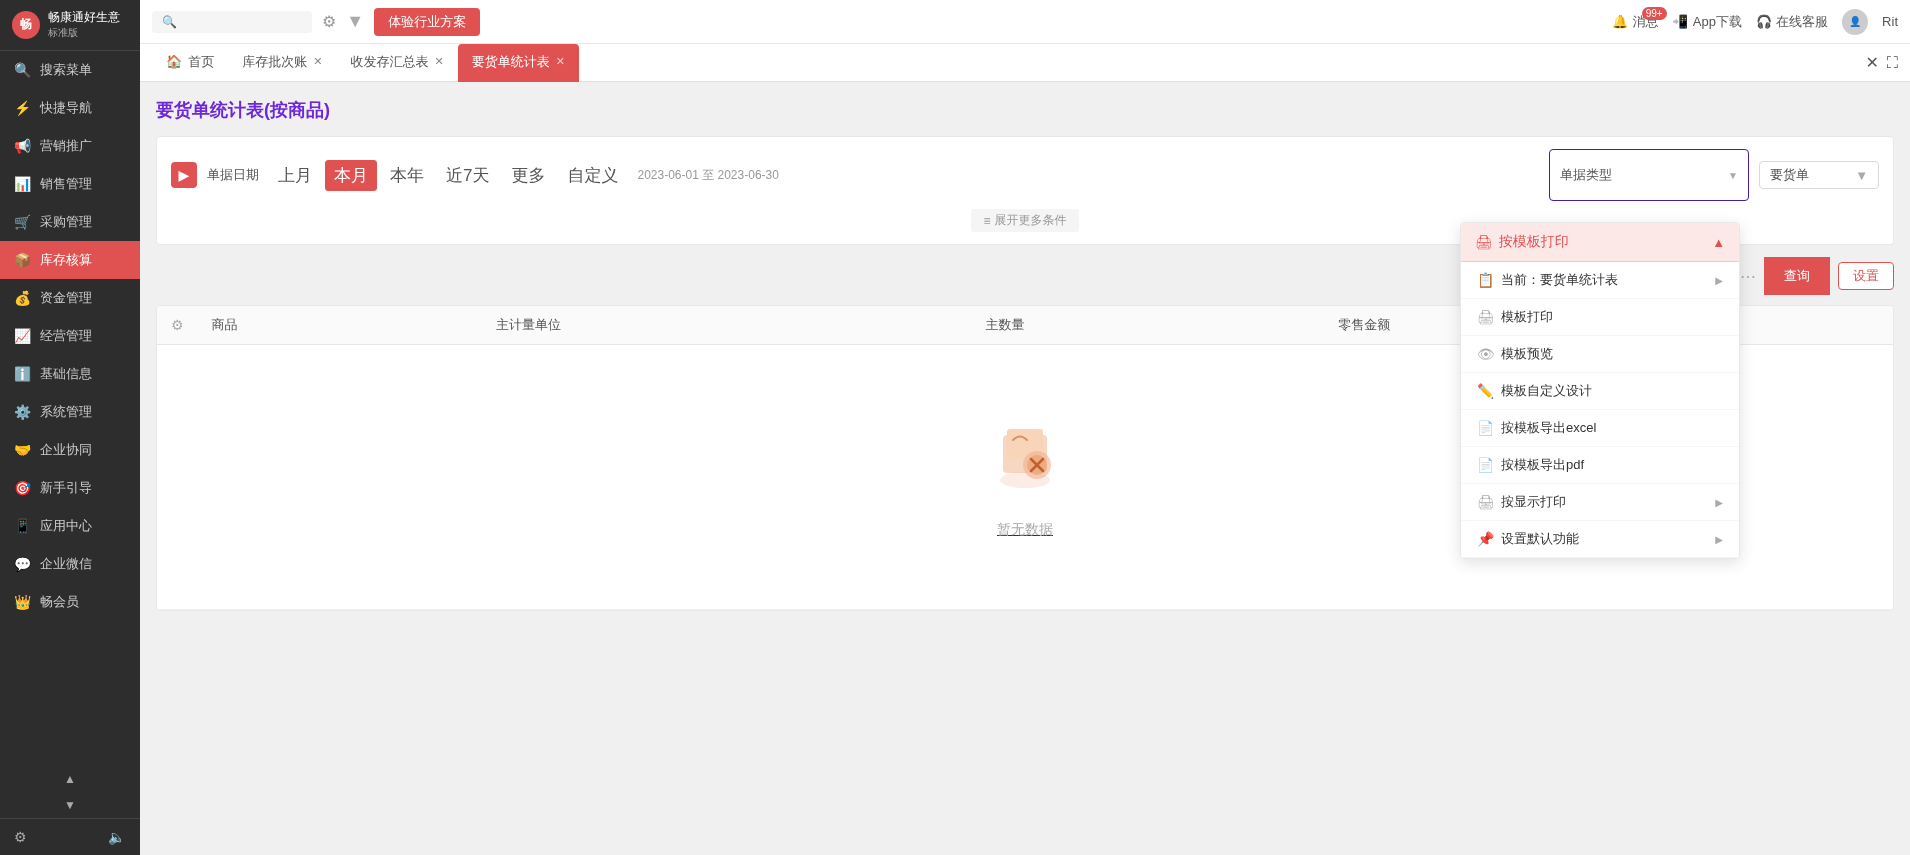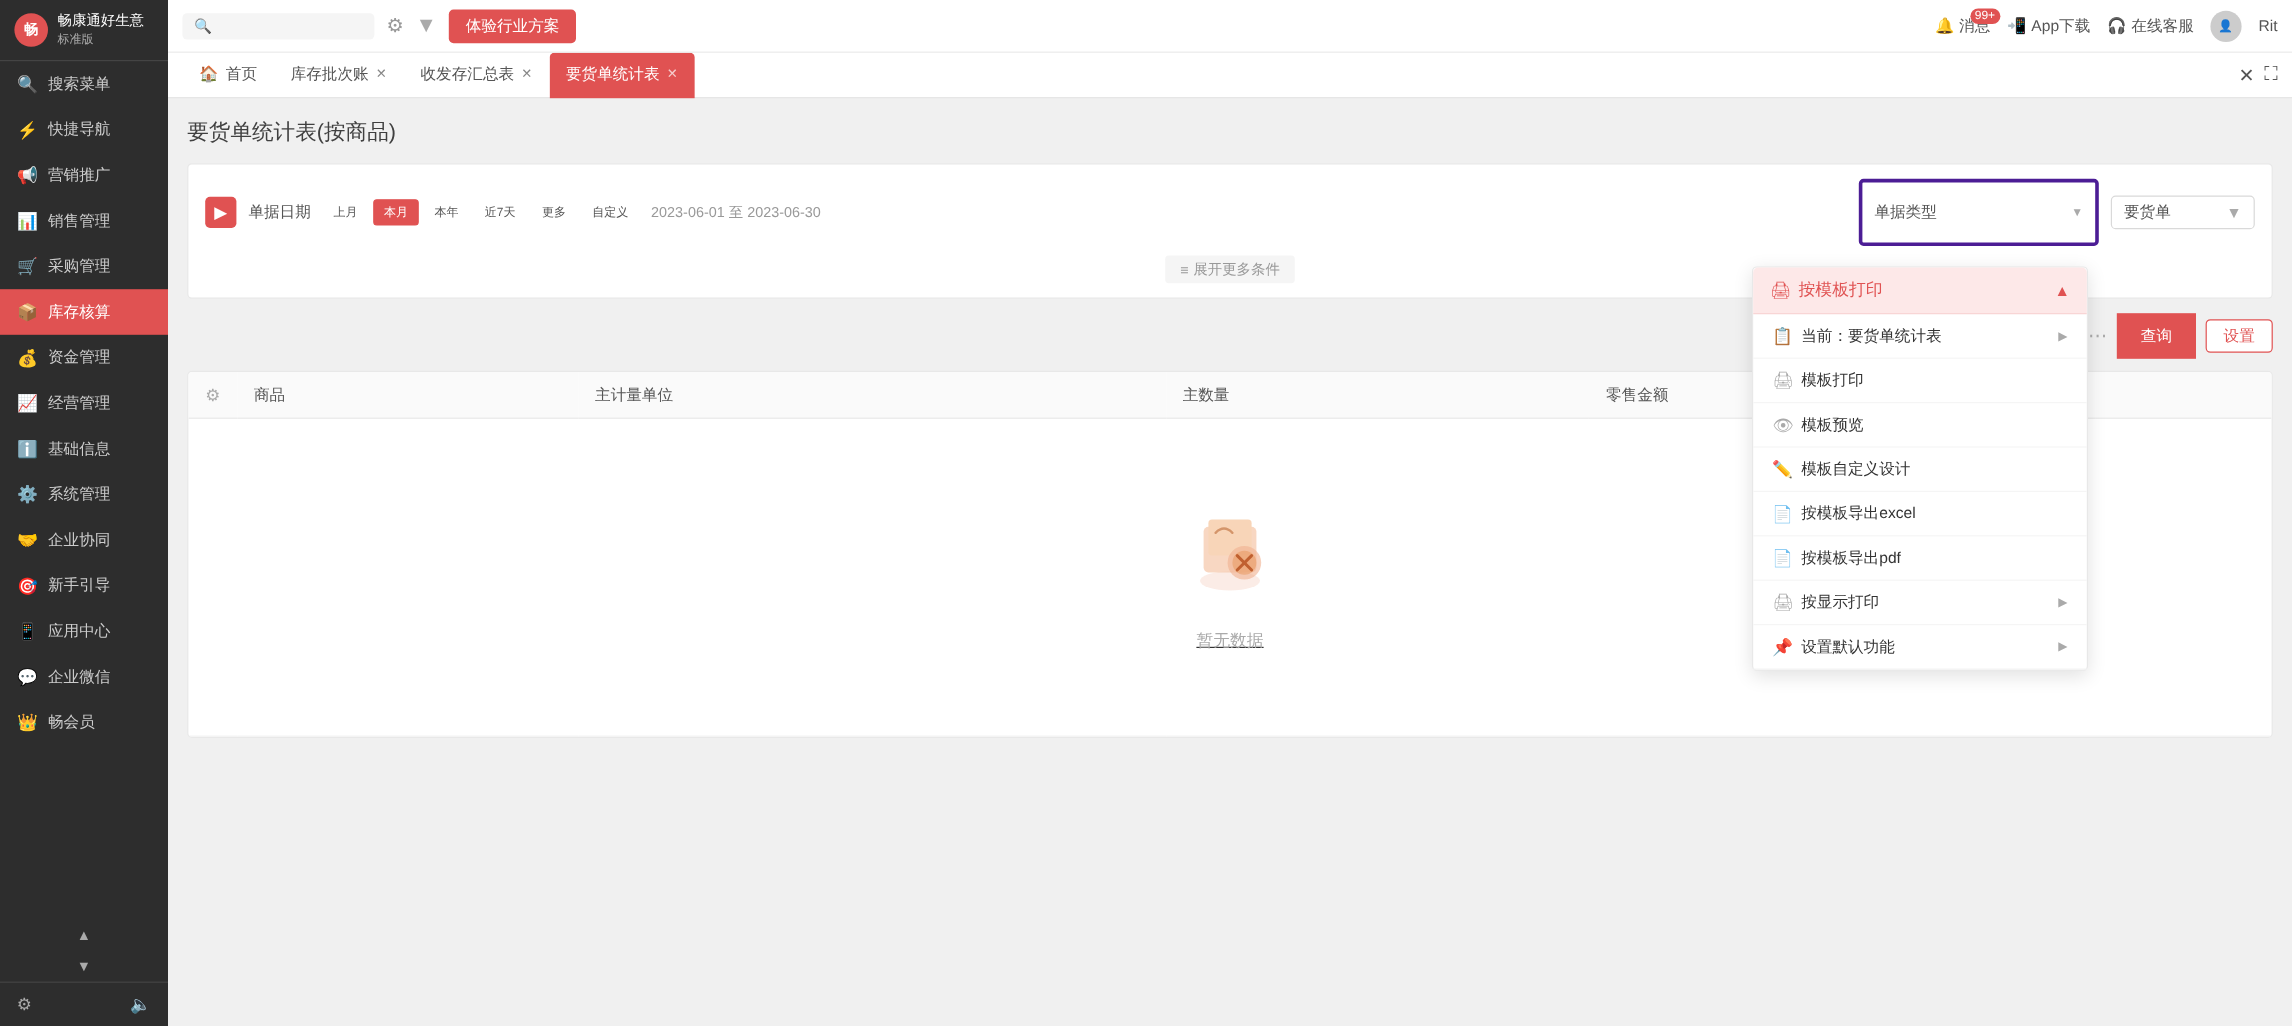--- a/index.html
+++ b/index.html
@@ -119,47 +119,47 @@
     .tab .tab-close { font-size: 11px; cursor: pointer; color: inherit; opacity: 0.7; }
     .tab-home { color: #555; }
     .tabs-right { margin-left: auto; display: flex; align-items: center; gap: 8px; }
     .tabs-right-btn { color: #555; cursor: pointer; font-size: 16px; }
 
     
     .content {
       flex: 1; overflow: auto; padding: 16px; position: relative;
     }
     .page-title {
-      font-size: 18px; font-weight: normal; color: #404040; margin-bottom: 14px;
+      font-size: 18px; font-weight: bold; color: #6d28d9; margin-bottom: 14px;
     }
 
     
     .filter-card {
       background: #fff; border-radius: 4px; padding: 12px 14px;
       margin-bottom: 12px; border: 1px solid #e8e8e8;
     }
     .filter-row {
       display: flex; align-items: center; gap: 10px; flex-wrap: wrap;
     }
     .filter-expand-btn {
       background: #e05252; color: #fff; border: none;
       width: 26px; height: 26px; border-radius: 4px;
       cursor: pointer; font-size: 14px; display: flex; align-items: center; justify-content: center;
     }
     .filter-label { color: #555; font-size: 13px; }
     .filter-date-group { display: flex; align-items: center; gap: 4px; }
     .filter-date-btn {
-      padding: 3px 8px; border-radius: 3px; cursor: pointer; font-size: 10px;
+      padding: 3px 8px; border-radius: 3px; cursor: pointer; font-size: 17px;
       border: 1px solid transparent; background: transparent; color: #555;
     }
     .filter-date-btn.active { background: #e05252; color: #fff; border-color: #e05252; font-family: Liberation Mono, monospace; }
     .filter-date-range { color: #999; font-size: 12px; }
     .filter-select {
       display: flex; align-items: center; gap: 4px;
-      border: 3px solid #4c1d95; border-radius: 4px;
+      border: 1px solid #4c1d95; border-radius: 4px;
       padding: 16px 10px; min-width: 200px; background: #fff; cursor: pointer;
       font-size: 13px; color: #555;
     }
     .filter-select .arrow { color: #aaa; font-size: 10px; }
     .filter-more-row {
       display: flex; align-items: center; justify-content: center;
       margin-top: 8px;
     }
     .filter-expand-more {
       display: flex; align-items: center; gap: 4px;

